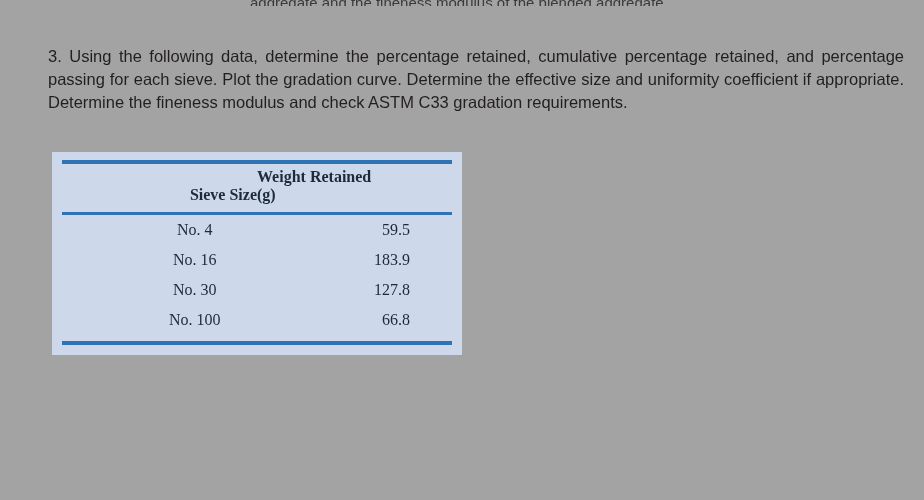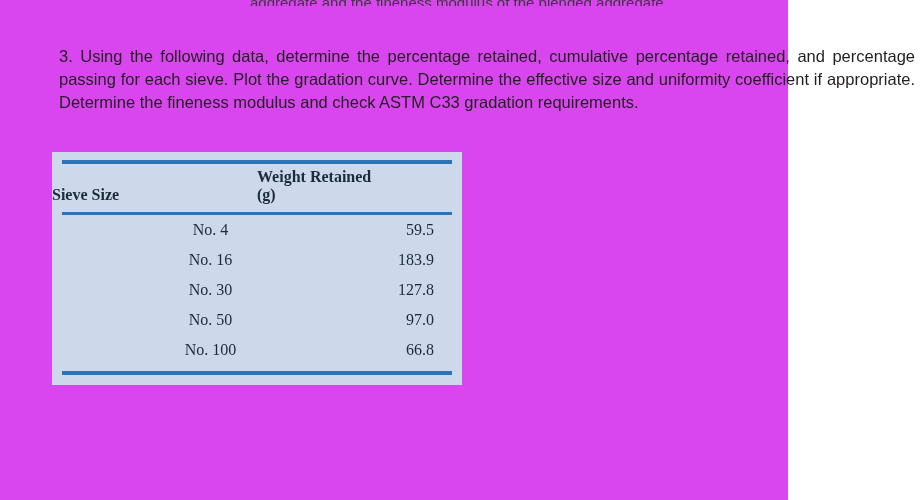--- a/index.html
+++ b/index.html
@@ -9,38 +9,38 @@
   }
   body {
     width: 924px;
     height: 500px;
     overflow: hidden;
     font-family: "Liberation Sans", sans-serif;
     color: #231f20;
   }
   .page {
     position: relative;
-    width: 788px;
+    width: 924px;
     height: 500px;
-    background: #d946ef;
+    background: #a3a3a3;
   }
   .cut-text {
     position: absolute;
     top: -6px;
     left: 250px;
     width: 520px;
     height: 12px;
     overflow: hidden;
     color: #3a3a3a;
     font-size: 15px;
     white-space: nowrap;
   }
   .question {
     position: absolute;
-    left: 59px;
+    left: 48px;
     top: 28px;
     width: 856px;
     font-size: 16.5px;
     line-height: 1.42;
     text-align: justify;
     color: #231f20;
   }
   .table-wrap {
     position: absolute;
     left: 52px;
@@ -70,42 +70,42 @@
     background: #2e74b5;
     margin: 6px 10px 10px 10px;
   }
   table.sieve th.hdr {
     font-weight: bold;
     font-size: 16px;
     padding: 4px 0 6px 0;
     vertical-align: bottom;
   }
   table.sieve th.hdr.left {
-    text-align: left;
+    text-align: right;
     width: 205px;
   }
   table.sieve th.hdr.right {
     text-align: left;
     width: 205px;
   }
   .hdr-line2 {
     display: block;
     font-weight: bold;
   }
   table.sieve td {
     font-size: 16px;
     padding: 6px 0;
   }
   table.sieve td.label {
     text-align: center;
     padding-left: 58px;
   }
   table.sieve td.value {
     text-align: right;
-    padding-right: 28px;
+    padding-right: 52px;
   }
 </style>
 </head>
 <body>
 
 <div class="page">
 
   <div class="cut-text">aggregate and the fineness modulus of the blended aggregate</div>
 
   <p class="question">3. Using the following data, determine the percentage retained, cumulative percentage retained, and percentage passing for each sieve. Plot the gradation curve. Determine the effective size and uniformity coefficient if appropriate. Determine the fineness modulus and check ASTM C33 gradation requirements.</p>
@@ -134,24 +134,20 @@
         </tr>
         <tr>
           <td class="label">No. 16</td>
           <td class="value">183.9</td>
         </tr>
         <tr>
           <td class="label">No. 30</td>
           <td class="value">127.8</td>
         </tr>
         <tr>
-          <td class="label">No. 50</td>
-          <td class="value">97.0</td>
-        </tr>
-        <tr>
           <td class="label">No. 100</td>
           <td class="value">66.8</td>
         </tr>
       </tbody>
     </table>
     <div class="rule-bottom"></div>
   </div>
 
 </div>
 

